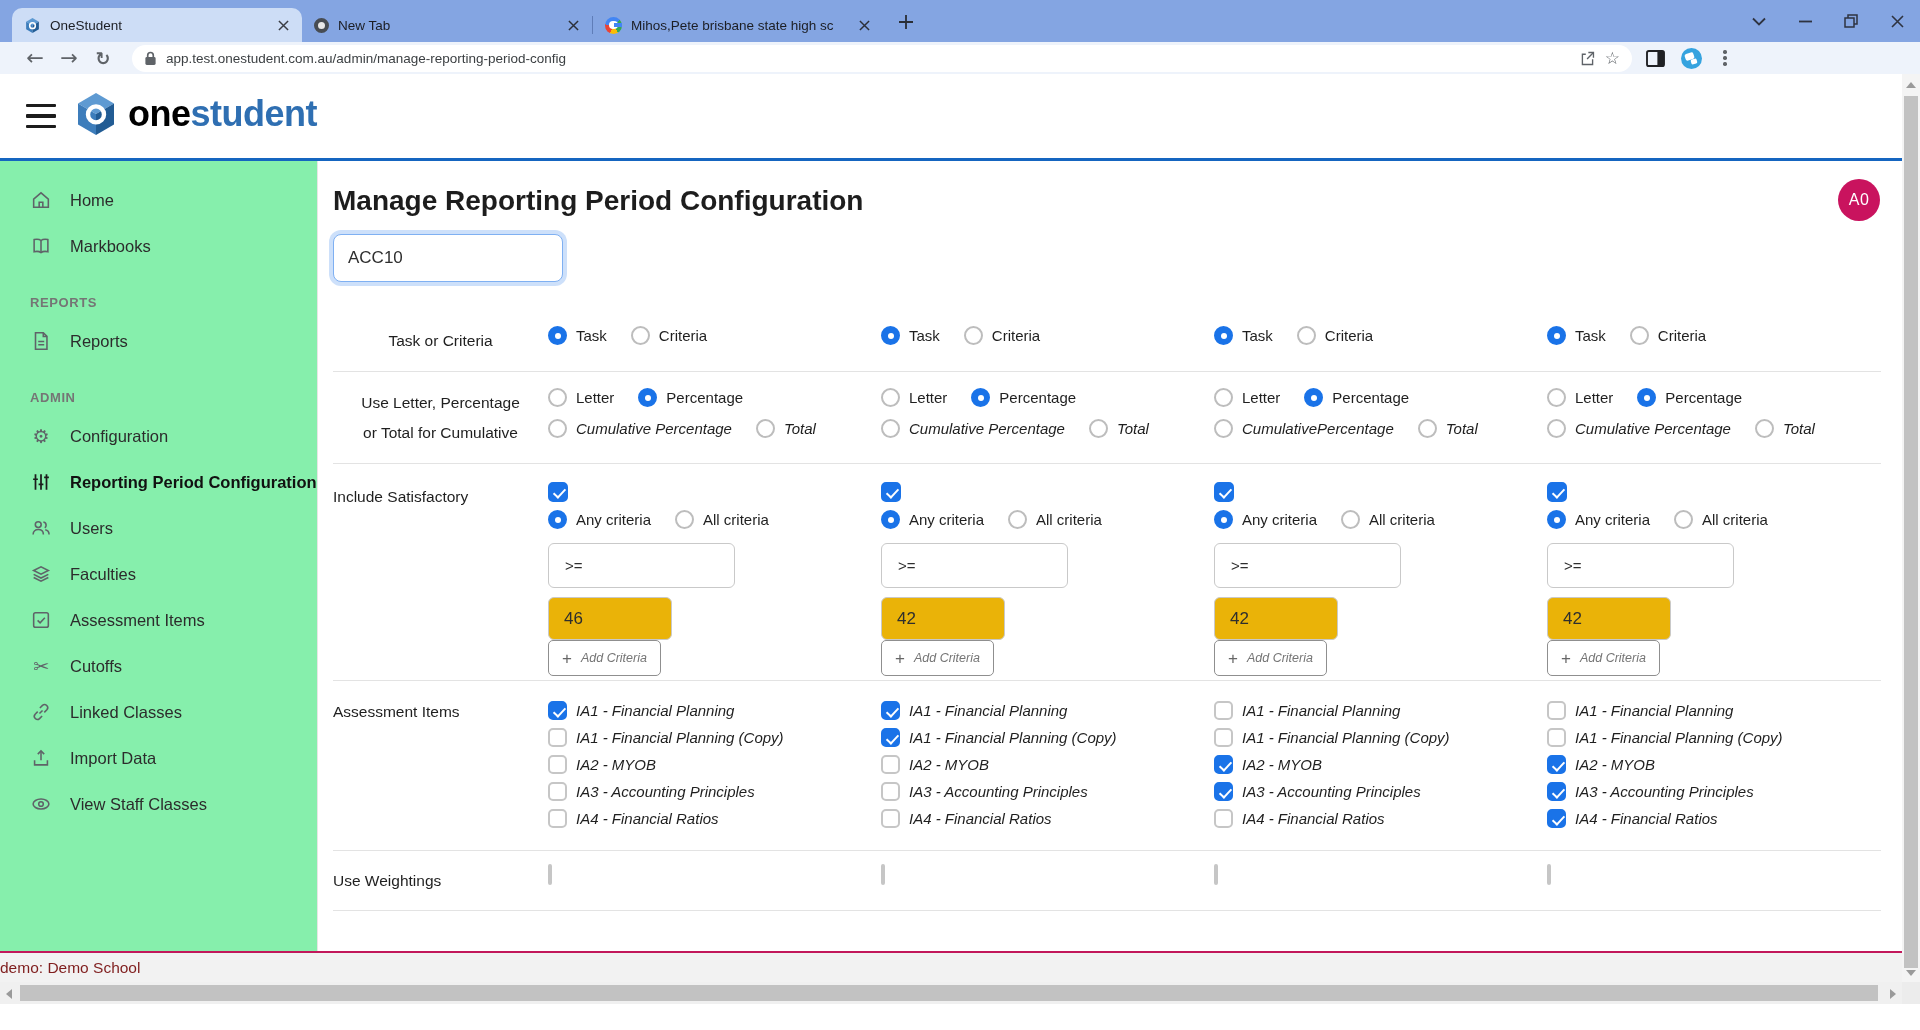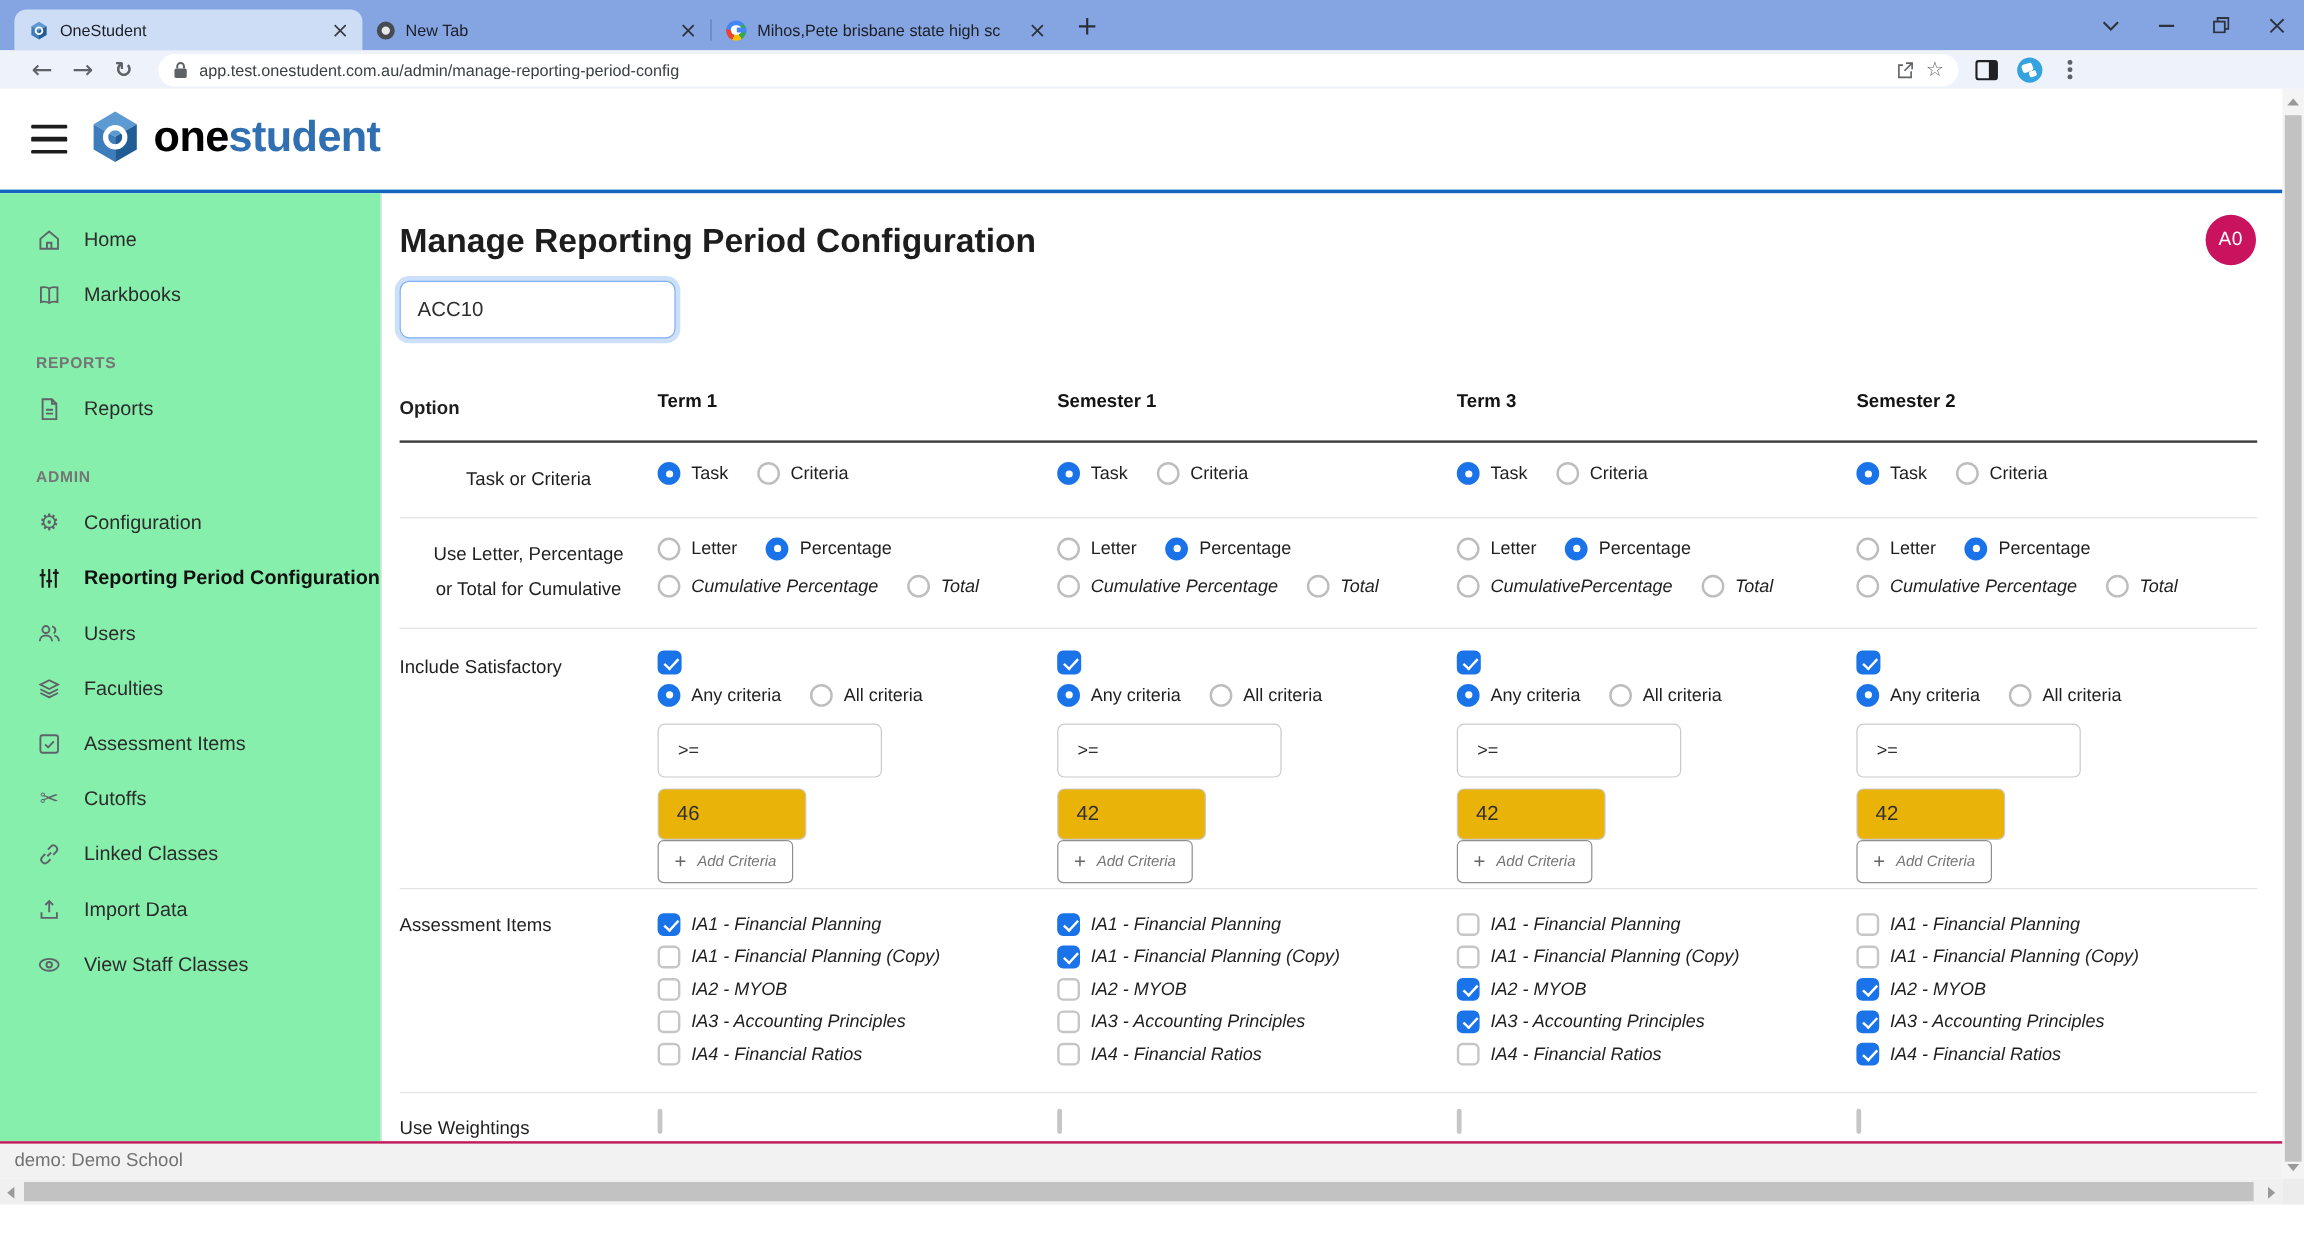--- a/index.html
+++ b/index.html
@@ -97,21 +97,21 @@
   .num-input { width:124px; height:43px; border:1px solid #c9c9c9; border-radius:6px; background:#eab308; display:flex; align-items:center; padding-left:15px; font-size:17px; color:#2e2e2e; }
   .add-btn { height:36px; border:1px solid #8f8f8f; border-radius:5px; background:#fff; display:flex; align-items:center; gap:9px; padding:0 13px; cursor:pointer; }
   .add-btn .plus { font-size:17px; color:#666; line-height:1; }
   .add-btn .txt { font-size:12.5px; color:#757575;font-style:italic; }
 
   .row-items { padding:16px 0 18px; }
   .ai-line { display:flex; align-items:center; gap:9px; height:27px; font-size:15px; color:#1f1f1f;font-style:italic; }
   .row-weight { padding:15px 0 14px; }
 
   
-  .demo-bar { position:absolute; left:0; bottom:22px; width:1902px; height:31px; background:#f2f2f2; border-top:2px solid #c2185b; display:flex; align-items:center; padding-left:12px; font-size:15.5px; color:#737373; z-index:5; }
+  .demo-bar { position:absolute; left:0; bottom:22px; width:1902px; height:31px; background:#f2f2f2; border-top:2px solid #c2185b; display:flex; align-items:center; font-size:15.5px; color:#7f1d1d; z-index:5; }
   .hscroll { position:absolute; left:0; bottom:0; width:1902px; height:22px; background:#f0f0f0; z-index:6; }
   .hthumb { position:absolute; left:20px; top:3px; width:1858px; height:16px; background:#c2c2c2; }
   .arr { position:absolute; width:0; height:0; }
   .arr.left { left:6px; top:7px; border-top:5px solid transparent; border-bottom:5px solid transparent; border-right:6px solid #9a9a9a; }
   .arr.right { right:6px; top:7px; border-top:5px solid transparent; border-bottom:5px solid transparent; border-left:6px solid #9a9a9a; }
   .vscroll { position:absolute; right:0; top:74px; width:18px; bottom:22px; background:#f4f4f4; z-index:6; }
   .vthumb { position:absolute; top:22px; left:2px; width:14px; height:872px; background:#c2c2c2; }
   .arr.up { left:4px; top:8px; border-left:5px solid transparent; border-right:5px solid transparent; border-bottom:6px solid #9a9a9a; }
   .arr.down { left:4px; bottom:6px; border-left:5px solid transparent; border-right:5px solid transparent; border-top:6px solid #9a9a9a; }
   .scroll-corner { position:absolute; right:0; bottom:0; width:18px; height:22px; background:#ececec; z-index:6; }
@@ -329,27 +329,20 @@
       <span>View Staff Classes</span>
     </div>
   </aside>
 
   <main class="main">
     <h1 class="page-title">Manage Reporting Period Configuration</h1>
     <div class="code-box">ACC10</div>
 
     <div class="cfg-table">
 
-      <div class="t-row header">
-        <div class="t-label">Option</div>
-        <div class="cell">Term 1</div>
-        <div class="cell">Semester 1</div>
-        <div class="cell">Term 3</div>
-        <div class="cell">Semester 2</div>
-      </div>
 
       <div class="t-row row-task">
         <div class="t-label">Task or Criteria</div>
         <div class="cell">
             <div class="optrow">
           <span class="opt">
                 <span class="radio on"></span>
                 <span>Task</span>
               </span>
           <span class="opt">

